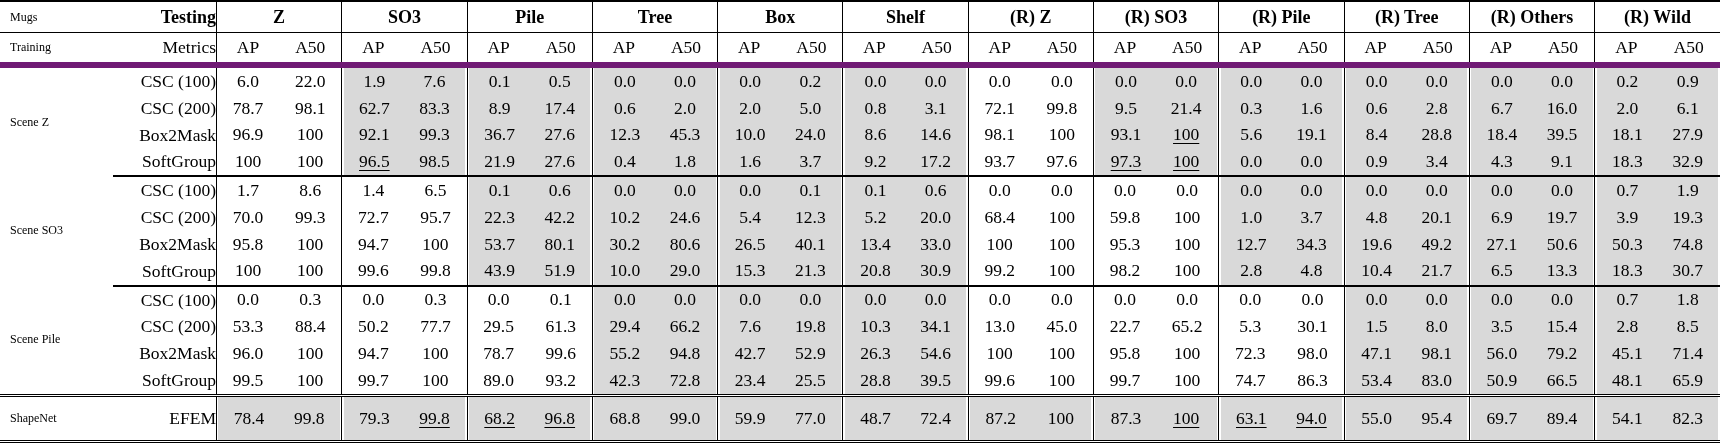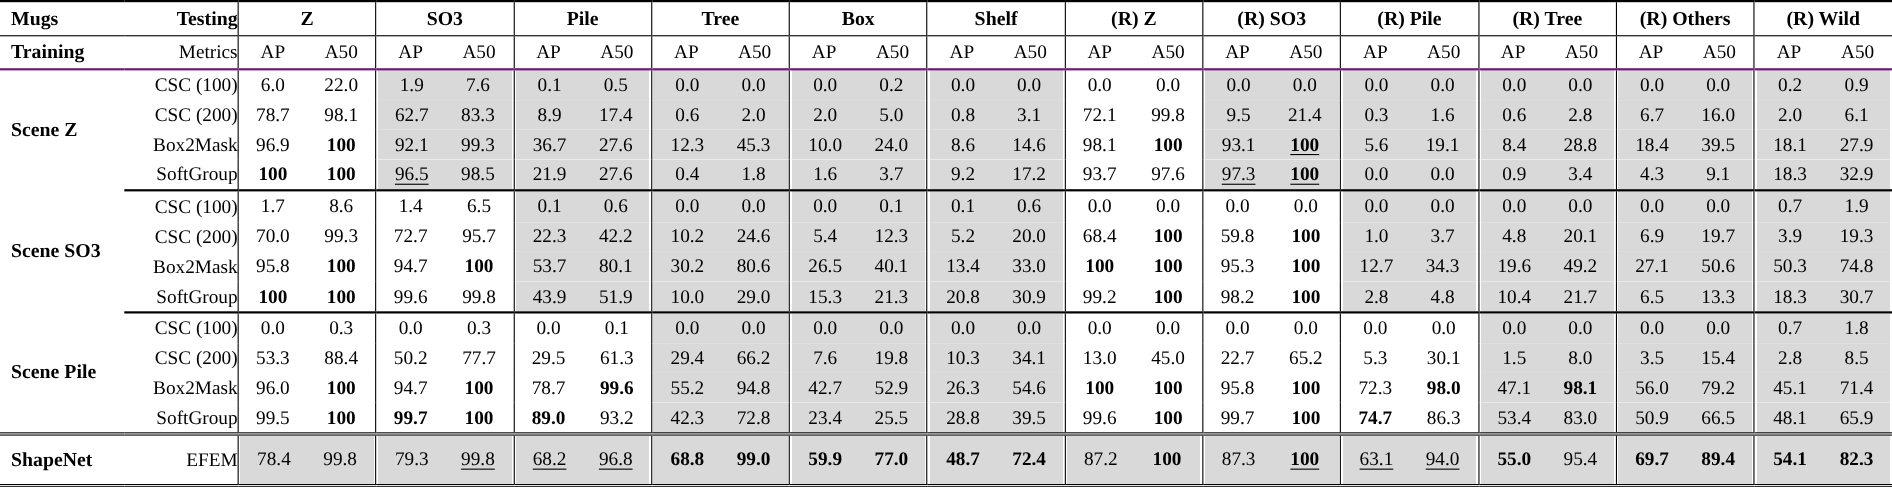--- a/index.html
+++ b/index.html
@@ -5,37 +5,37 @@
   html,body{margin:0;padding:0;background:#ffffff;}
   body{font-family:"Liberation Serif", serif; color:#000;}
   .wrap{width:1720px;height:443px;background:#fff;overflow:hidden;}
   table{width:1720px;height:443px;border-collapse:collapse;table-layout:fixed;}
   col.c-mugs{width:113px;}
   col.c-test{width:103px;}
   col.c-grp{width:125px;}
   th,td{padding:0;font-weight:normal;vertical-align:middle;}
   
   tr.h1 > *{border-top:2px solid #000;border-bottom:1px solid #000;height:30px;}
-  tr.h2 > *{border-bottom:2px solid #701a75;height:29px;}
+  tr.h2 > *{border-bottom:6px solid #701a75;height:29px;}
   tr.datarow > *{height:25px;}
   tr.group-end > *{border-bottom:2px solid #000;}
   tr.efem > *{border-top:3px double #000;border-bottom:3px double #000;height:40px;}
   
   .vline{border-left:1px solid #000;}
   
-  .lab1{font-weight:bold;font-size:18px;text-align:left;padding-left:10px;}
+  .lab1{font-weight:normal;font-size:12px;text-align:left;padding-left:10px;}
   .lab2{font-size:17.5px;text-align:right;padding-left:6px;}
   .lab2.boldlab{font-weight:bold;font-size:18px;}
   
   .gname{font-weight:bold;font-size:18px;text-align:center;}
   
   .pair{display:flex;width:100%;}
   .pair > span{flex:1 1 50%;text-align:center;font-size:17.5px;line-height:1;}
   .shaded{background:#d9d9d9;background-clip:content-box;padding:0 2px;}
-  .bold{font-weight:bold;}
+  .bold{font-weight:normal;}
   .ul{text-decoration:underline;text-underline-offset:3px;}
 </style>
 </head>
 <body>
 
 <div class="wrap">
   <table>
     <colgroup>
       <col class="c-mugs">
         <col class="c-test">

